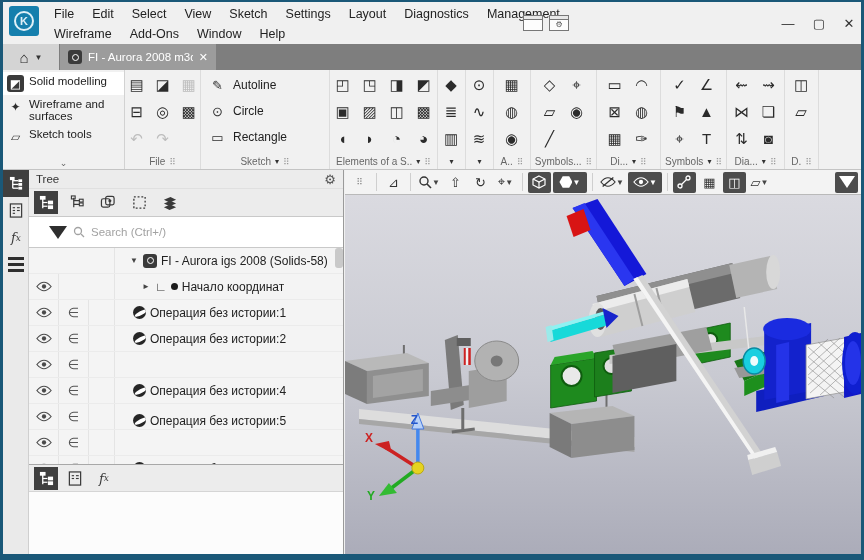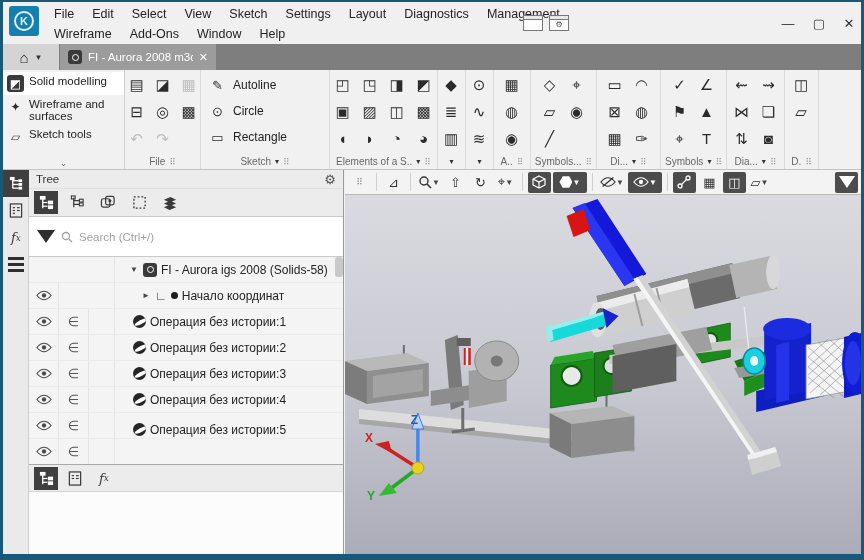--- a/index.html
+++ b/index.html
@@ -74,22 +74,22 @@
   
   .treewrap { position:absolute; left:26px; top:168px; width:315px; bottom:0; background:#fafafa;
               border-right:1px solid #9a9a9a; display:flex; flex-direction:column; }
   .theader { height:19px; background:#ececec; display:flex; align-items:center; padding:0 7px;
              font-size:11.5px; color:#333; border-bottom:1px solid #e0e0e0; }
   .theader .sp { flex:1; }
   .gear { font-size:13px; color:#555; }
   .ttoolbar { height:27px; background:#ececec; display:flex; align-items:center; gap:7px; padding:0 5px; }
   .tico { width:24px; height:23px; display:flex; align-items:center; justify-content:center; color:#3a3a3a; cursor:pointer; }
   .tico.active { background:#3f3f3f; color:#fff; }
-  .tsearch { height:41px; background:#fff; border-top:1px solid #c9c9c9; border-bottom:1px solid #c9c9c9;
-             display:flex; align-items:center; gap:6px; padding:0 8px; }
+  .tsearch { height:32px; background:#fff; border-top:1px solid #c9c9c9; border-bottom:1px solid #c9c9c9;
+             display:flex; align-items:center; gap:6px; padding:0 20px; }
   .funnel { width:0; height:0; border-left:9px solid transparent; border-right:9px solid transparent;
             border-top:13px solid #2e2e2e; position:relative; }
   .tsearch .ph { color:#a2a2a2; font-size:11.5px; }
   .trows { flex:1; position:relative; overflow:hidden; background:#f4f4f4; }
   .trow { height:26px; display:flex; align-items:center; border-bottom:1px solid #ebebeb; background:#f4f4f4; cursor:pointer; }
   .cell { width:30px; min-width:30px; height:100%; display:flex; align-items:center; justify-content:center;
           border-right:1px solid #e4e4e4; color:#4a4a4a; }
   .incl { font-size:13px; color:#555; }
   .tindent { display:flex; align-items:center; gap:4px; font-size:12px; color:#222; white-space:nowrap; overflow:hidden; }
   .caret2 { font-size:9px; color:#444; width:10px; text-align:center; }
@@ -524,24 +524,20 @@
           <div class="cell">
             <svg width="16" height="11" viewBox="0 0 18 12">
                 <path d="M1 6 Q9 -3.5 17 6 Q9 15.5 1 6 Z" fill="none" stroke="#4a4a4a" stroke-width="1.3"></path>
                 <circle cx="9" cy="6" r="2.4" fill="#4a4a4a"></circle>
               </svg>
           </div>
           <div class="cell incl">
               <span>∈</span>
             </div>
           <div style="width:26px;min-width:26px;height:100%;border-right:1px solid #e4e4e4;"></div>
-          <div class="tindent" style="padding-left:18px;">
-            <span class="sphere"></span>
-            <span>Операция без истории:3</span>
-          </div>
         </div>
           <div class="trow">
           <div class="cell">
             <svg width="16" height="11" viewBox="0 0 18 12">
                 <path d="M1 6 Q9 -3.5 17 6 Q9 15.5 1 6 Z" fill="none" stroke="#4a4a4a" stroke-width="1.3"></path>
                 <circle cx="9" cy="6" r="2.4" fill="#4a4a4a"></circle>
               </svg>
           </div>
           <div class="cell incl">
               <span>∈</span>

